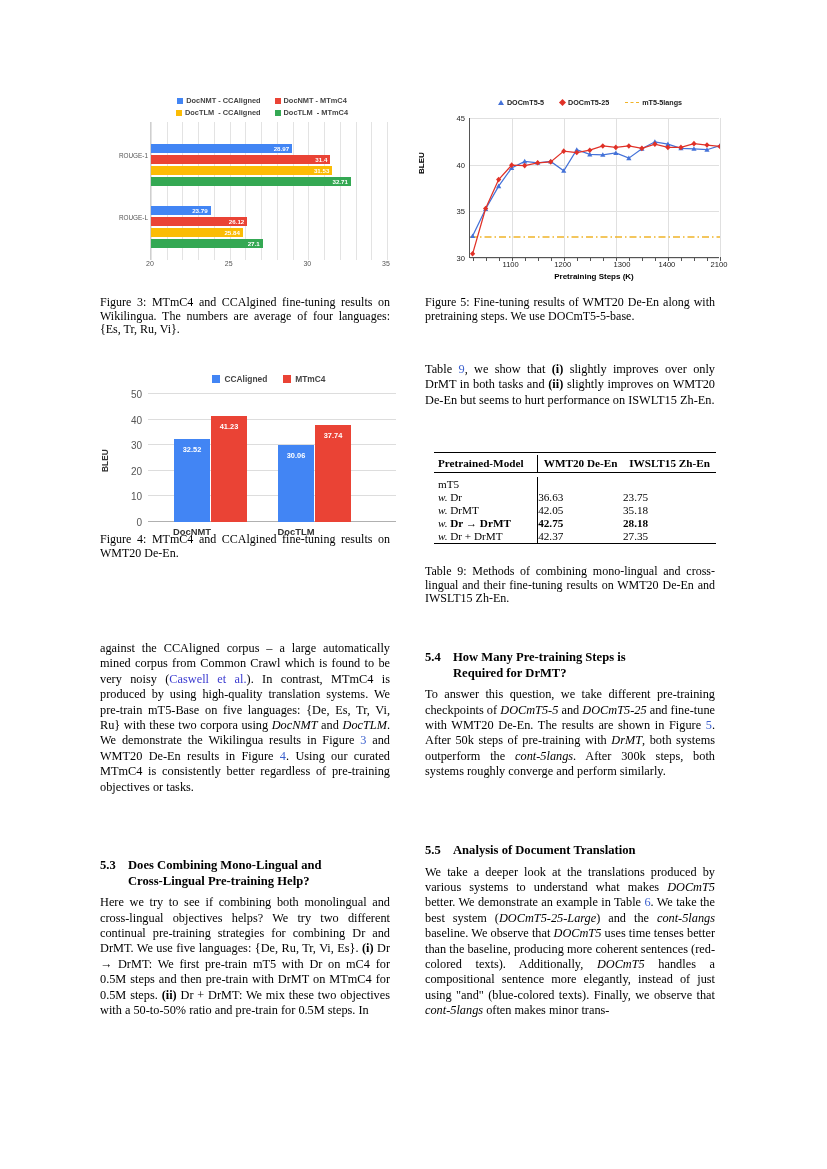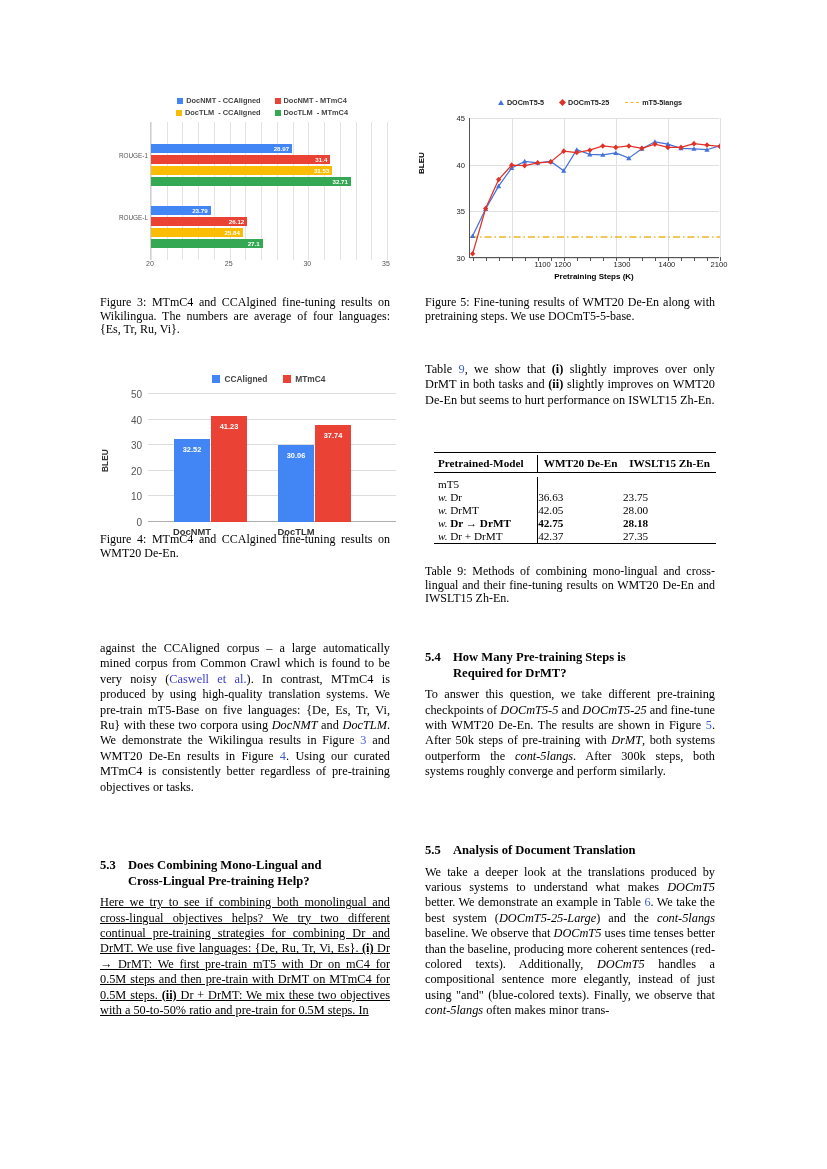--- a/index.html
+++ b/index.html
@@ -357,21 +357,21 @@
         <div style="position: absolute; left: 210.938px; bottom: -4px; width: 1px; height: 4px; background: rgb(85, 85, 85);"></div>
         <div style="position: absolute; left: 223.958px; bottom: -4px; width: 1px; height: 4px; background: rgb(85, 85, 85);"></div>
         <div style="position: absolute; left: 236.979px; bottom: -4px; width: 1px; height: 4px; background: rgb(85, 85, 85);"></div>
         <div style="position: absolute; left: 250px; bottom: -4px; width: 1px; height: 4px; background: rgb(85, 85, 85);"></div>
       </div>
     <div class="fig5-xlabel">Pretraining Steps (K)</div>
   <div class="fig5-ytick" style="top: 162px;">30</div>
       <div class="fig5-ytick" style="top: 115.333px;">35</div>
       <div class="fig5-ytick" style="top: 68.6667px;">40</div>
       <div class="fig5-ytick" style="top: 22px;">45</div>
-      <div class="fig5-xtick" style="left: 85.6667px; margin-left: 32px;">1100</div>
+      <div class="fig5-xtick" style="left: 85.6667px;">1100</div>
       <div class="fig5-xtick" style="left: 137.75px;">1200</div>
       <div class="fig5-xtick" style="left: 197px;">1300</div>
       <div class="fig5-xtick" style="left: 241.917px;">1400</div>
       <div class="fig5-xtick" style="left: 294px;">2100</div>
     </div>
 
   <div class="col col-right caption" style="top:296px;">
     <span>Figure 5:</span><span> Fine-tuning results of WMT20 De-En along with pretraining steps. We use DOCmT5-5-base.</span>
   </div>
 
@@ -446,21 +446,21 @@
         <td></td>
       </tr>
       <tr>
         <td class="first indent"><i>w.</i> <span>Dr</span></td>
         <td class="vline">36.63</td>
         <td>23.75</td>
       </tr>
       <tr>
         <td class="first indent"><i>w.</i> <span>DrMT</span></td>
         <td class="vline">42.05</td>
-        <td>28.00</td>
+        <td>35.18</td>
       </tr>
       <tr>
         <td class="first indent"><i>w.</i> <span class="bd">Dr → DrMT</span></td>
         <td class="vline bd">42.75</td>
         <td class="bd">28.18</td>
       </tr>
       <tr>
         <td class="first indent"><i>w.</i> <span>Dr + DrMT</span></td>
         <td class="vline">42.37</td>
         <td>27.35</td>
@@ -473,21 +473,21 @@
   </div>
 
   <div class="col col-right caption" style="top:565px;">
     <span>Table 9:</span><span> Methods of combining mono-lingual and cross-lingual and their fine-tuning results on WMT20 De-En and IWSLT15 Zh-En.</span>
   </div>
 
   <div class="col col-left body-text" style="top:641px;">
     <span>against the CCAligned corpus – a large automatically mined corpus from Common Crawl which is found to be very noisy (</span><span class="cite">Caswell et al.</span><span>). In contrast, MTmC4 is produced by using high-quality translation systems. We pre-train mT5-Base on five languages: {De, Es, Tr, Vi, Ru} with these two corpora using </span><span class="it">DocNMT</span><span> and </span><span class="it">DocTLM</span><span>. We demonstrate the Wikilingua results in Figure </span><span class="ref">3</span><span> and WMT20 De-En results in Figure </span><span class="ref">4</span><span>. Using our curated MTmC4 is consistently better regardless of pre-training objectives or tasks.</span>
   </div>
 
-  <div class="col col-left" style="top:858px;text-decoration:underline;">
+  <div class="col col-left" style="top:858px;">
     <div class="sec-head">
       <span class="num">5.3</span><span class="ttl"><span>Does Combining Mono-Lingual and</span><br><span>Cross-Lingual Pre-training Help?</span></span>
     </div>
     <div class="body-text">
       <span>Here we try to see if combining both monolingual and cross-lingual objectives helps? We try two different continual pre-training strategies for combining Dr and DrMT. We use five languages: {De, Ru, Tr, Vi, Es}. </span><span class="bd">(i)</span><span> Dr → DrMT: We first pre-train mT5 with Dr on mC4 for 0.5M steps and then pre-train with DrMT on MTmC4 for 0.5M steps. </span><span class="bd">(ii)</span><span> Dr + DrMT: We mix these two objectives with a 50-to-50% ratio and pre-train for 0.5M steps. In</span>
     </div>
   </div>
 
   <div class="col col-right" style="top:650px;">
     <div class="sec-head">

